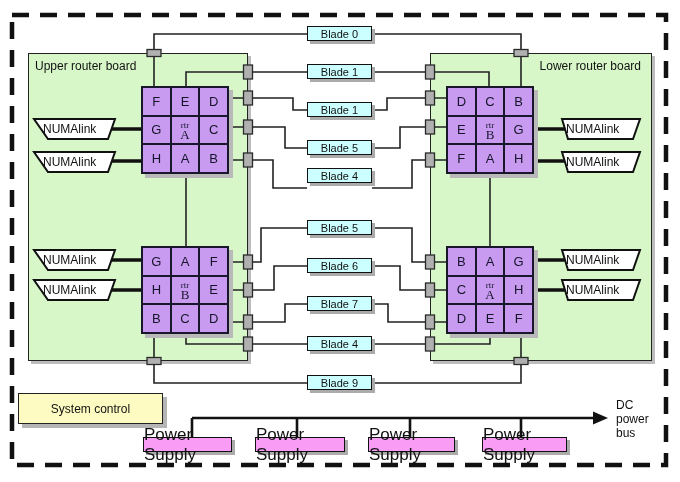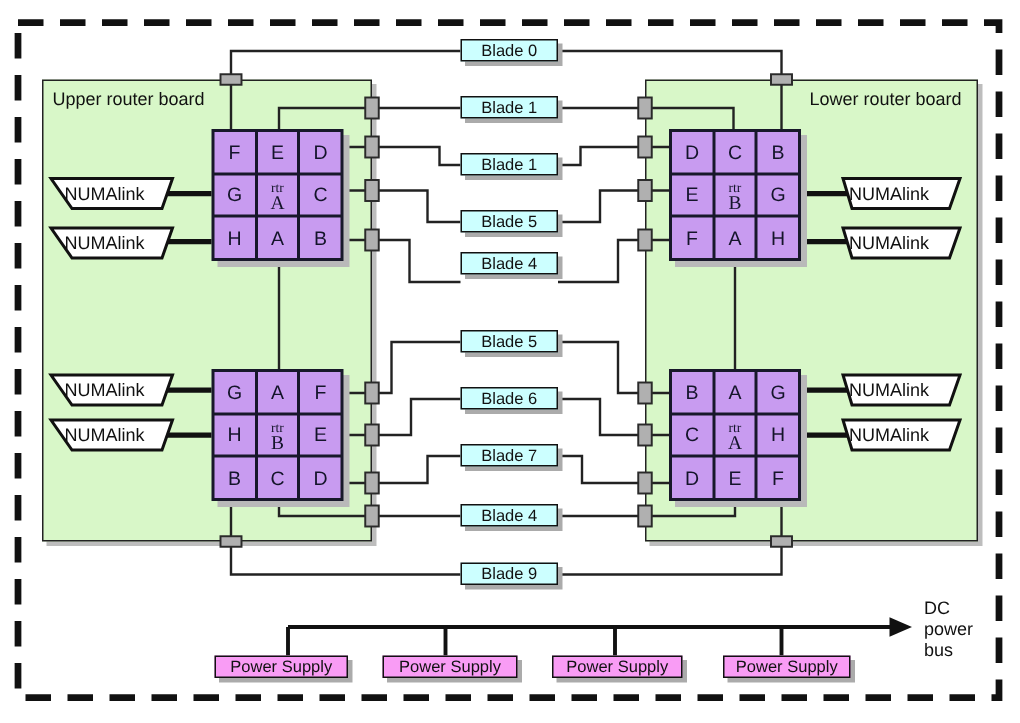--- a/index.html
+++ b/index.html
@@ -24,21 +24,21 @@
          display:flex;align-items:center;justify-content:center;font-size:11px;
          color:#111;box-sizing:border-box;}
   .numalabel{position:absolute;width:70px;text-align:left;font-size:12px;
              color:#111;z-index:3;white-space:nowrap;}
   .sysctl{position:absolute;left:18px;top:393px;width:145px;height:31px;
           background:#fdfbc1;border:1.5px solid #222;box-shadow:4px 4px 0 #b5b5b5;
           display:flex;align-items:center;justify-content:center;font-size:12px;
           color:#111;z-index:3;box-sizing:border-box;}
   .psu{position:absolute;top:437px;height:15px;background:#f99cf5;
        border:1.5px solid #111;box-shadow:3px 3px 0 #ababab;display:flex;
-       align-items:center;justify-content:center;font-size:11px;color:#111;
+       align-items:center;justify-content:center;font-size:17px;color:#111;
        z-index:3;box-sizing:border-box;}
   .dctext{position:absolute;left:616px;top:398px;font-size:12px;line-height:14px;
           color:#111;z-index:3;}
 </style>
 </head>
 <body>
 
 <div class="diagram">
 
   <div class="board" style="left:28px;top:53px;width:220px;height:308px">
@@ -205,20 +205,21 @@
 
   <div class="numalabel" style="left:43px;top:122px">NUMAlink</div>
   <div class="numalabel" style="left:43px;top:155px">NUMAlink</div>
   <div class="numalabel" style="left:43px;top:253px">NUMAlink</div>
   <div class="numalabel" style="left:43px;top:283px">NUMAlink</div>
   <div class="numalabel" style="left:566px;top:122px">NUMAlink</div>
   <div class="numalabel" style="left:566px;top:155px">NUMAlink</div>
   <div class="numalabel" style="left:566px;top:253px">NUMAlink</div>
   <div class="numalabel" style="left:566px;top:283px">NUMAlink</div>
 
+  <div class="sysctl">System control</div>
 
   <div class="psu" style="left:143px;width:89px">Power Supply</div>
   <div class="psu" style="left:255px;width:90px">Power Supply</div>
   <div class="psu" style="left:368px;width:87px">Power Supply</div>
   <div class="psu" style="left:482px;width:85px">Power Supply</div>
 
   <div class="dctext">
     <div>DC</div>
     <div>power</div>
     <div>bus</div>

